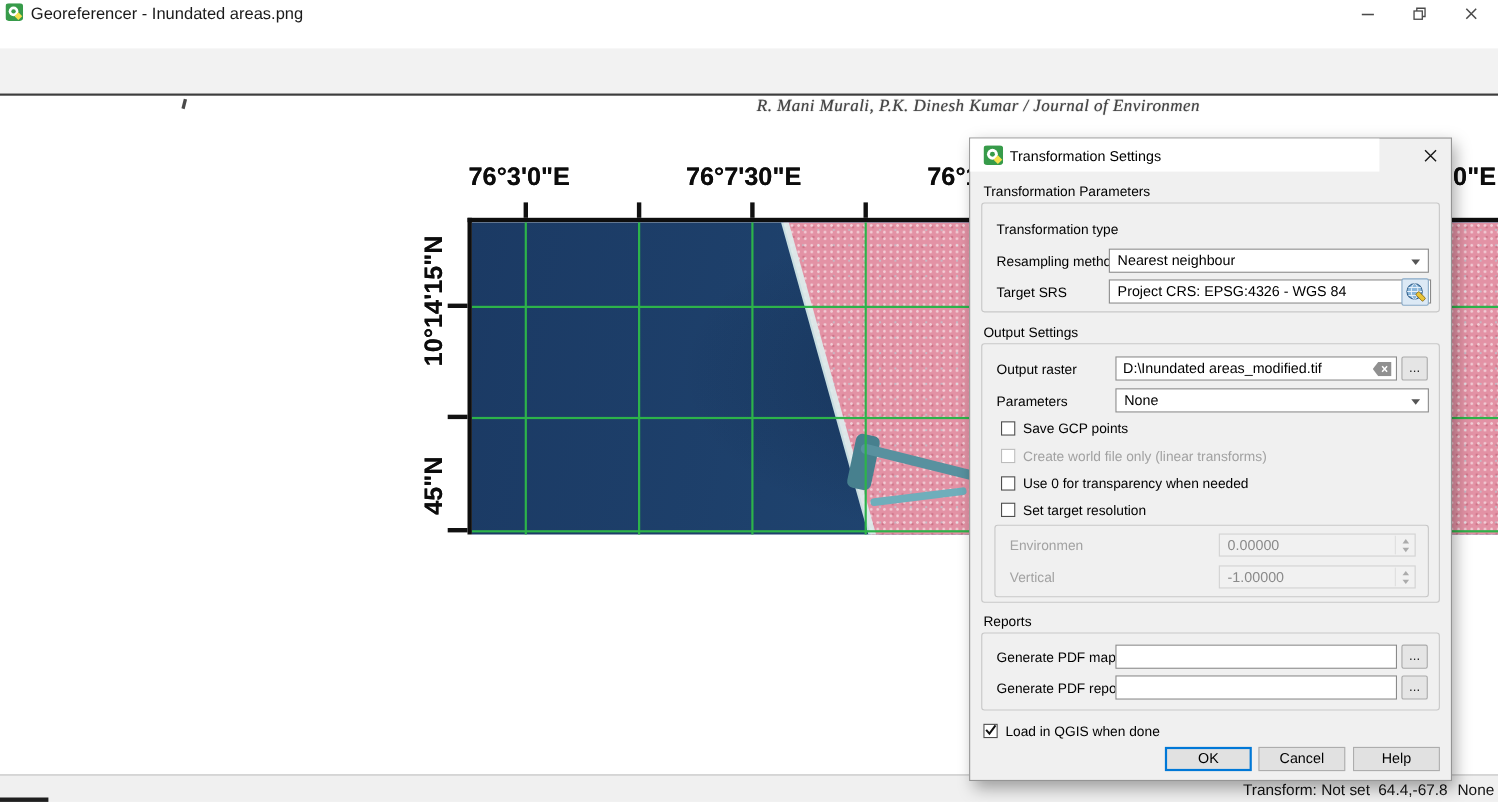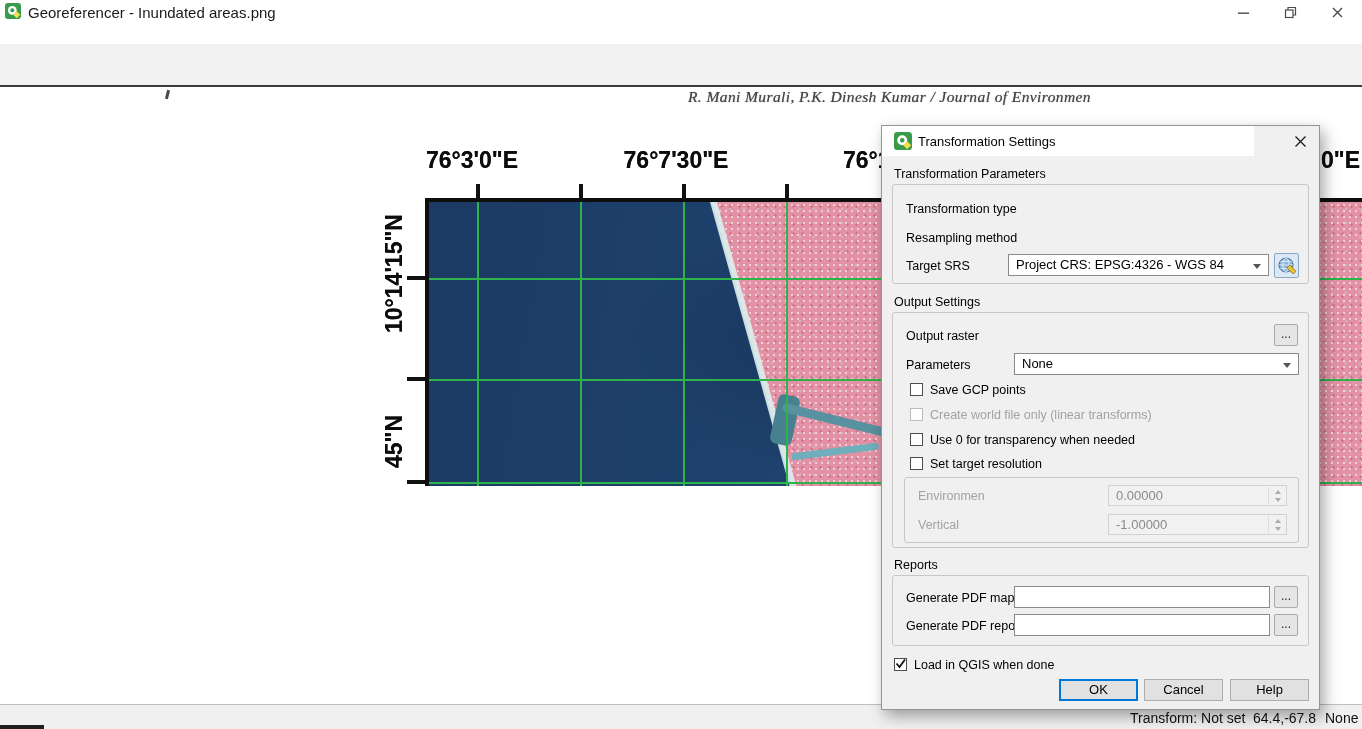--- a/index.html
+++ b/index.html
@@ -335,39 +335,50 @@
           </svg>
       </div>
     </div>
 
     <span class="sec" style="left:12px;top:41px">Transformation Parameters</span>
     <div class="gframe" style="left:10px;top:58px;width:417px;height:100px"></div>
 
     <span class="lbl" style="left:24px;top:76px">Transformation type</span>
 
     <span class="lbl" style="left:24px;top:105px">Resampling method</span>
+    <div class="combo" style="left:126px;top:100px;width:291px">
+      <span>Nearest neighbour</span>
+      <i class="arr"></i>
+    </div>
 
     <span class="lbl" style="left:24px;top:133px">Target SRS</span>
-    <div class="combo" style="left:126px;top:128px;width:261px">
+    <div class="combo" style="left:126px;top:128px;width:293px">
       <span>Project CRS: EPSG:4326 - WGS 84</span>
       <i class="arr"></i>
     </div>
     <div class="globe-btn" style="left:392px;top:127px">
       <svg width="20" height="20" viewBox="0 0 20 20">
         <circle cx="9" cy="9" r="7" fill="#8ab6da" stroke="#33618c"></circle>
         <ellipse cx="9" cy="9" rx="3" ry="7" fill="none" stroke="#e9f2fa" stroke-width=".9"></ellipse>
         <path d="M2.2 9 h13.6 M3.4 5.4 h11.2 M3.4 12.6 h11.2" stroke="#e9f2fa" stroke-width=".9"></path>
         <rect x="10" y="11.5" width="9" height="4" rx="1" fill="#e8c437" stroke="#8a6d1d" stroke-width=".8" transform="rotate(-45 14.5 13.5) rotate(90 14.5 13.5)"></rect>
       </svg>
     </div>
 
     <span class="sec" style="left:12px;top:169px">Output Settings</span>
     <div class="gframe" style="left:10px;top:186px;width:417px;height:236px"></div>
 
     <span class="lbl" style="left:24px;top:203px">Output raster</span>
+    <div class="field" style="left:132px;top:198px;width:256px">
+      <span>D:\Inundated areas_modified.tif</span>
+      <svg class="clear-ico" width="17" height="13" viewBox="0 0 17 13">
+        <path d="M5 0 H17 V13 H5 L0 6.5 Z" fill="#909090"></path>
+        <path d="M8.5 4 L13 9 M13 4 L8.5 9" stroke="#fff" stroke-width="1.4"></path>
+      </svg>
+    </div>
     <div class="browse" style="left:392px;top:198px">...</div>
 
     <span class="lbl" style="left:24px;top:232px">Parameters</span>
     <div class="combo" style="left:132px;top:227px;width:285px">
       <span>None</span>
       <i class="arr"></i>
     </div>
 
     <span class="cbx" style="left:28px;top:257px"></span>
     <span class="cblbl" style="left:48px;top:257px">Save GCP points</span>

